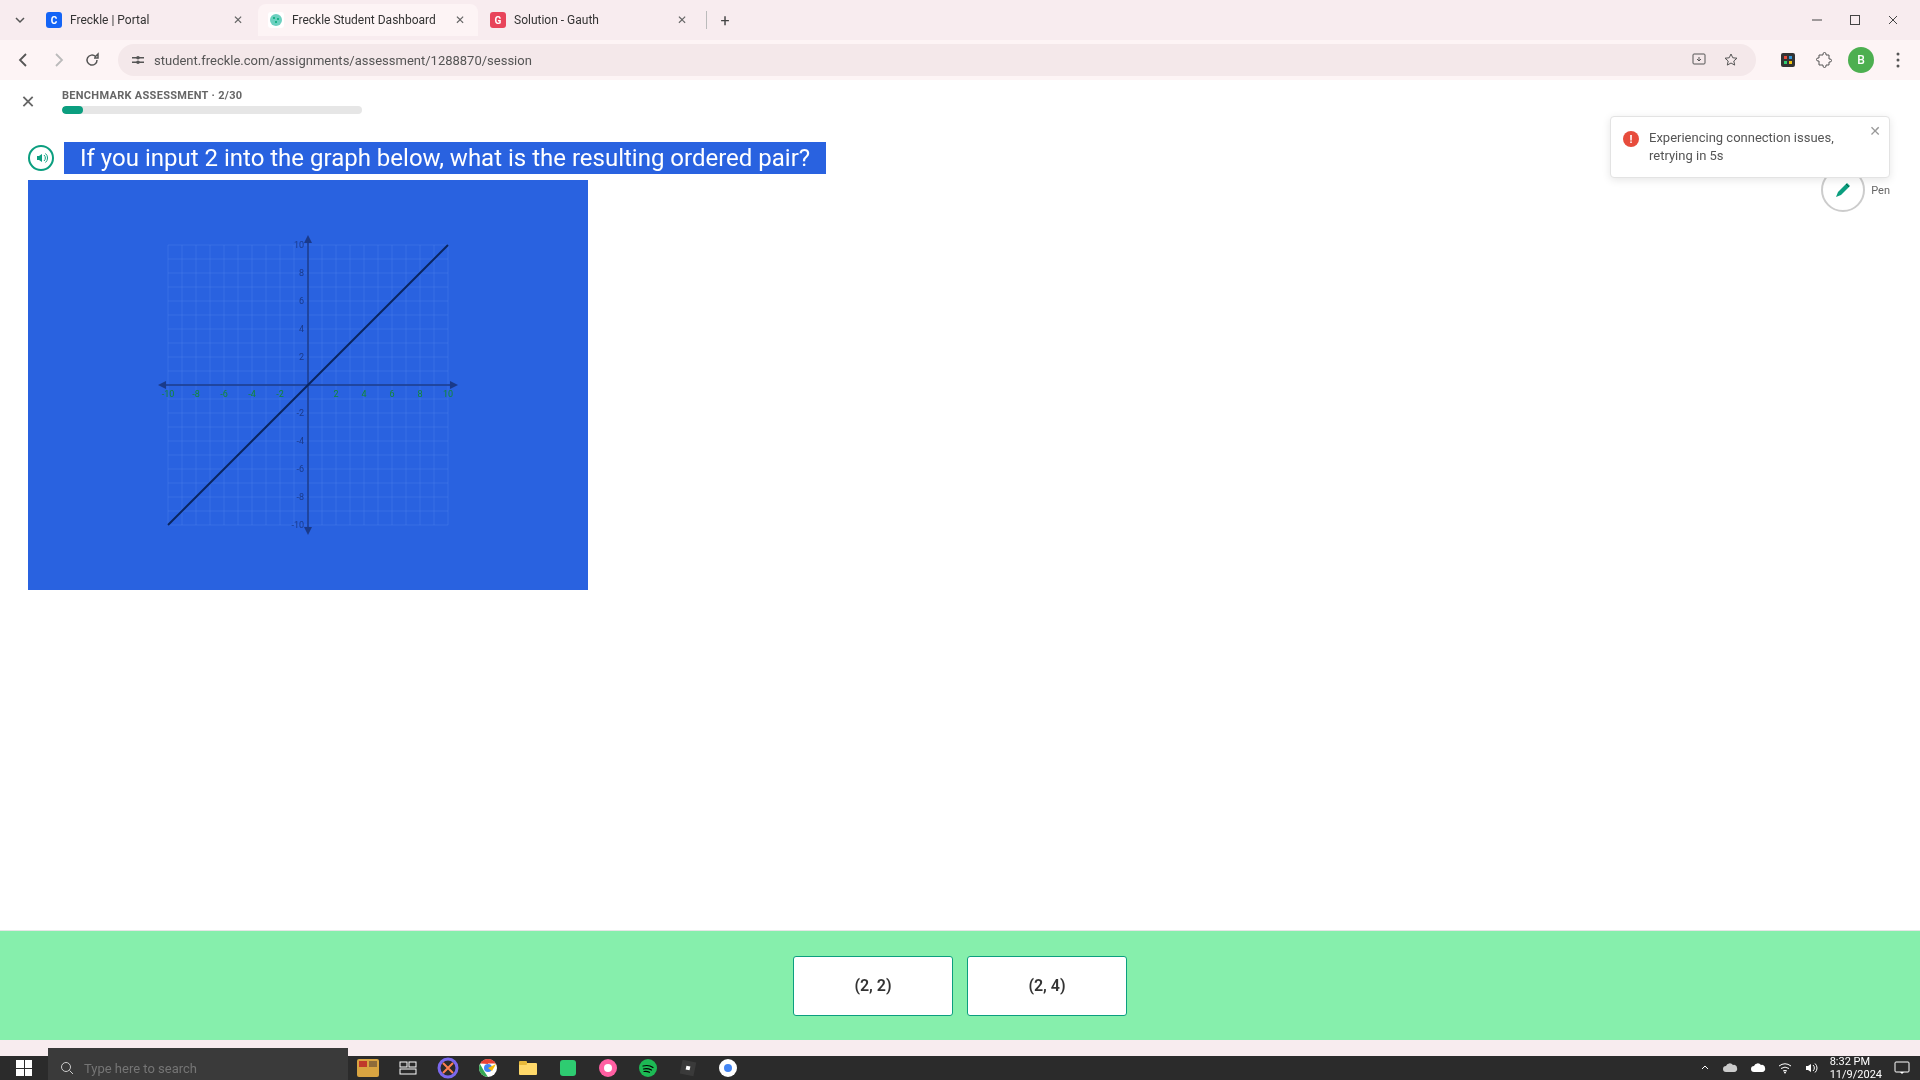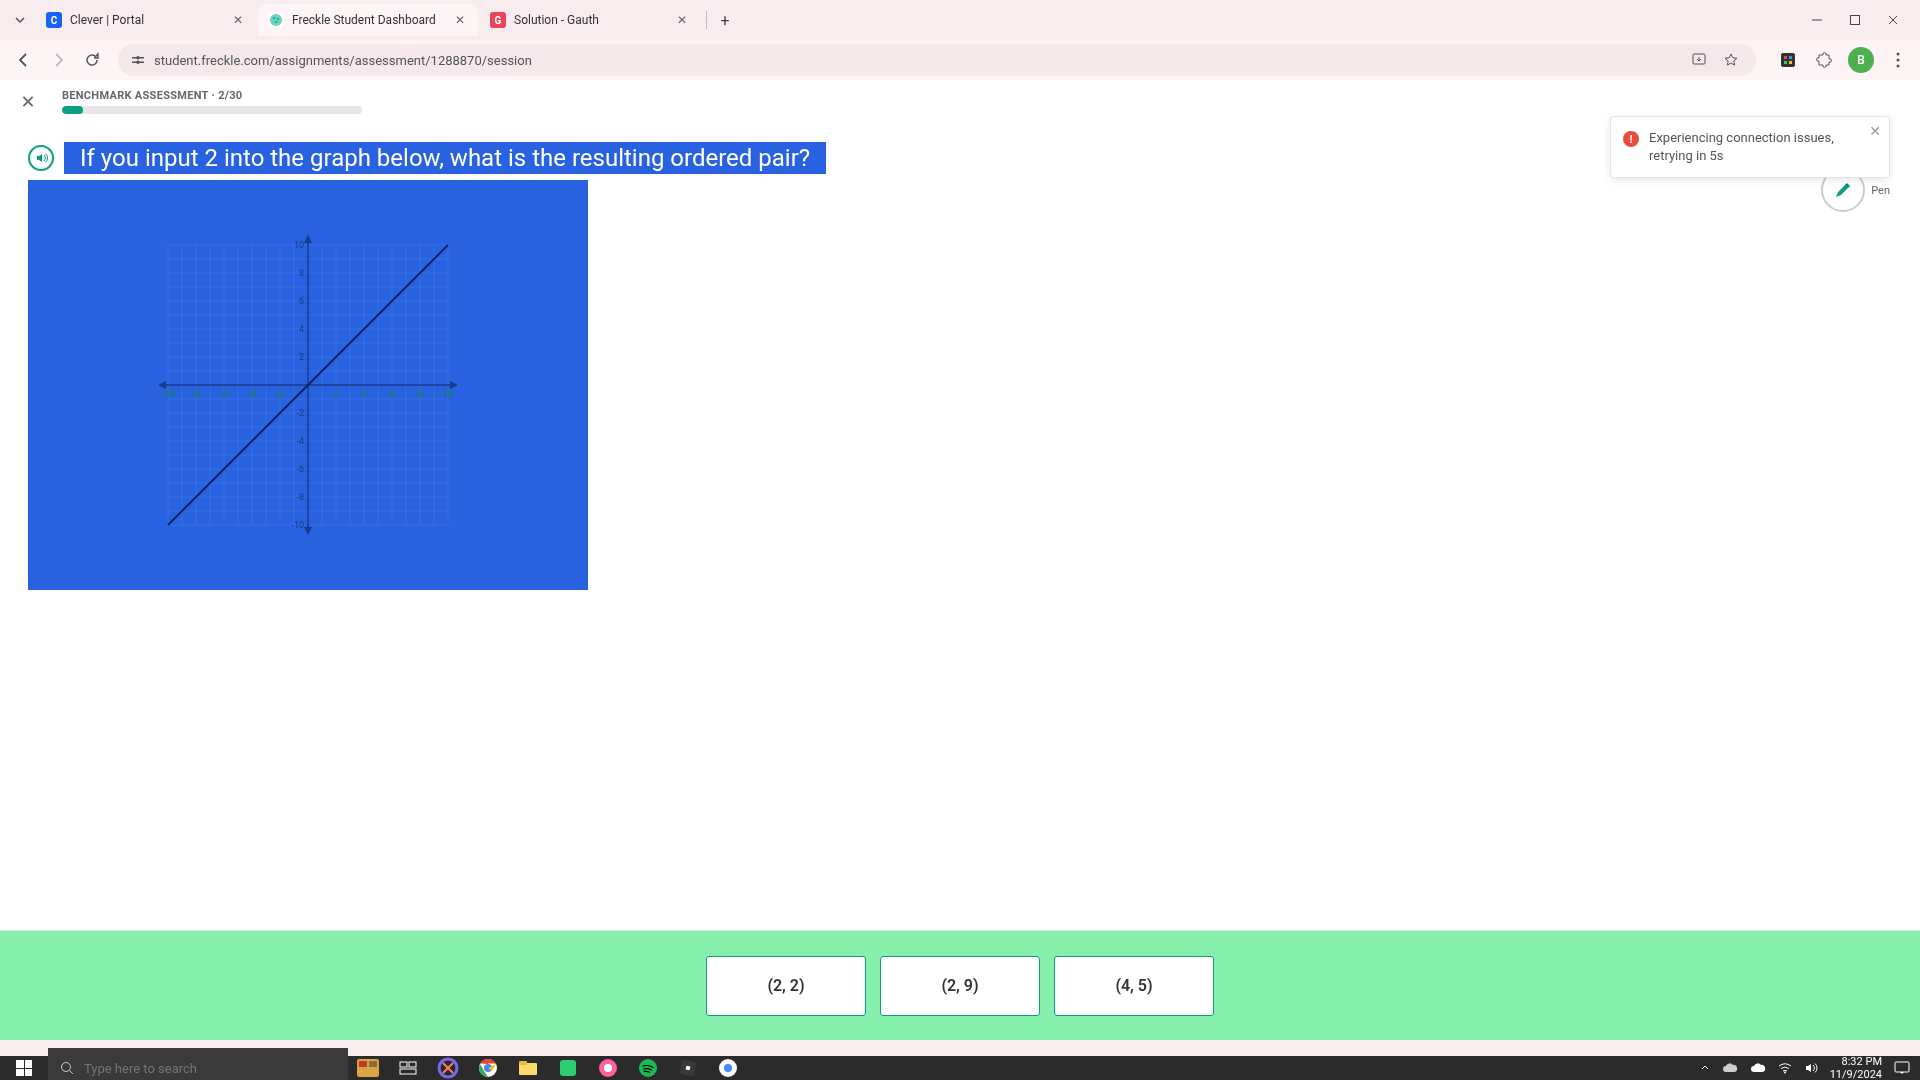--- a/index.html
+++ b/index.html
@@ -66,37 +66,37 @@
 
 .taskbar { position: absolute; bottom: 0; left: 0; right: 0; height: 24px; background: #2b2b2b; display: flex; align-items: center; color: #fff; }
 .start-btn { width: 48px; height: 40px; display: flex; align-items: center; justify-content: center; cursor: pointer; }
 .win-logo { width: 16px; height: 16px; display: grid; grid-template-columns: 1fr 1fr; grid-template-rows: 1fr 1fr; gap: 1px; }
 .win-logo div { background: #fff; }
 .search-box { width: 300px; height: 40px; background: #3a3a3a; display: flex; align-items: center; padding: 0 12px; gap: 10px; cursor: text; }
 .search-box input { background: transparent; border: none; color: #ccc; font-size: 13px; outline: none; flex: 1; }
 .task-icon { width: 40px; height: 40px; display: flex; align-items: center; justify-content: center; cursor: pointer; position: relative; }
 .task-icon.active::after { content: ''; position: absolute; bottom: 0; left: 4px; right: 4px; height: 2px; background: #76b9ed; }
 .systray { margin-left: auto; display: flex; align-items: center; gap: 12px; padding-right: 10px; font-size: 11px; }
-.systray-time { text-align: right; line-height: 1.2; }
+.systray-time { line-height: 1.2; }
 .tray-icon { cursor: pointer; color: #fff; }
 
 svg { display: block; }
 </style>
 </head>
 <body>
 
 <div class="browser-tabs">
   <div class="tab-dropdown">
     <svg width="12" height="12" viewBox="0 0 12 12">
         <path d="M2 4l4 4 4-4" stroke="#555" stroke-width="1.5" fill="none"></path>
       </svg>
   </div>
   <div class="tab">
     <div class="tab-favicon fav-clever">C</div>
-    <span class="tab-title">Clever | Portal</span>
+    <span class="tab-title">Freckle | Portal</span>
     <span class="tab-close">✕</span>
   </div>
   <div class="tab active">
     <div class="tab-favicon fav-freckle">
       <svg width="14" height="14" viewBox="0 0 14 14">
           <circle cx="7" cy="7" r="6" fill="#6dd0c0"></circle>
           <circle cx="5" cy="5" r="1" fill="#0a7"></circle>
           <circle cx="9" cy="6" r="1" fill="#0a7"></circle>
           <circle cx="7" cy="9" r="1" fill="#0a7"></circle>
         </svg>
@@ -307,22 +307,21 @@
   <div class="toast">
     <div class="toast-icon">!</div>
     <div class="toast-text">
       <span>Experiencing connection issues,</span><br><span>retrying in 5s</span>
     </div>
     <div class="toast-close">✕</div>
   </div>
 
   <div class="answer-bar">
     <div class="answer-btn">(2, 2)</div>
-    <div class="answer-btn">(2, 9)</div>
-    <div class="answer-btn">(4, 5)</div>
+    <div class="answer-btn">(2, 4)</div>
   </div>
 </div>
 
 <div class="taskbar">
   <div class="start-btn">
     <div class="win-logo">
         <div></div>
         <div></div>
         <div></div>
         <div></div>

